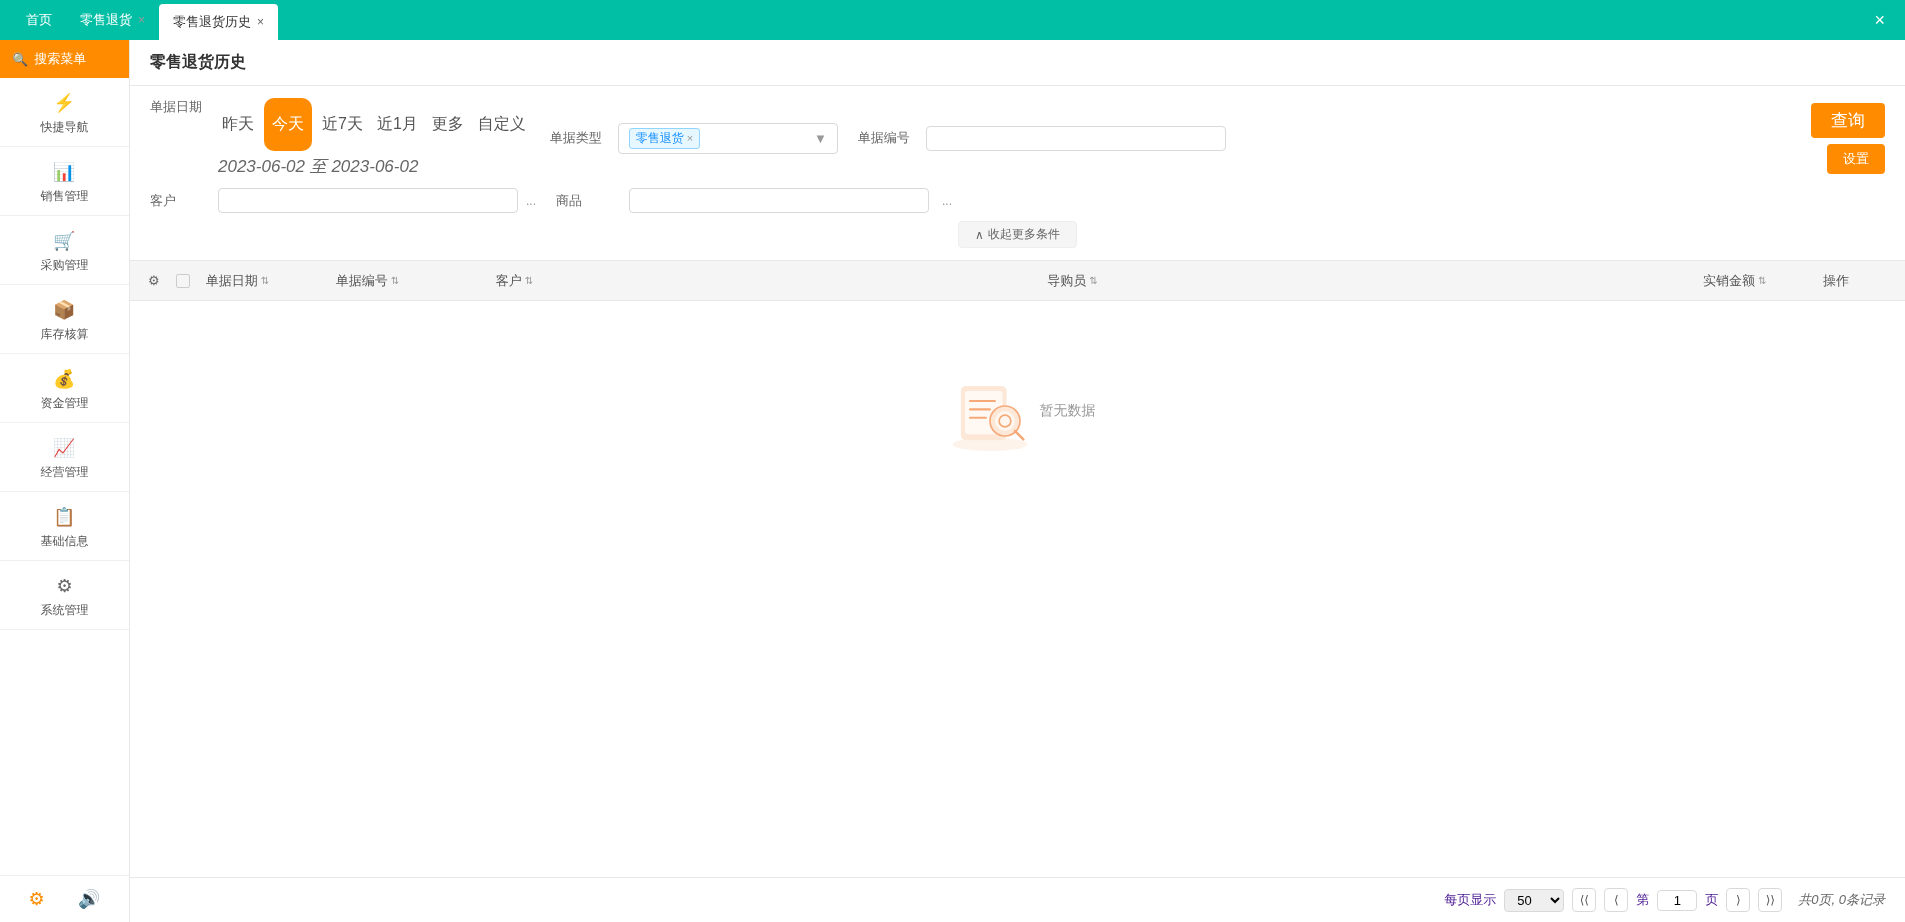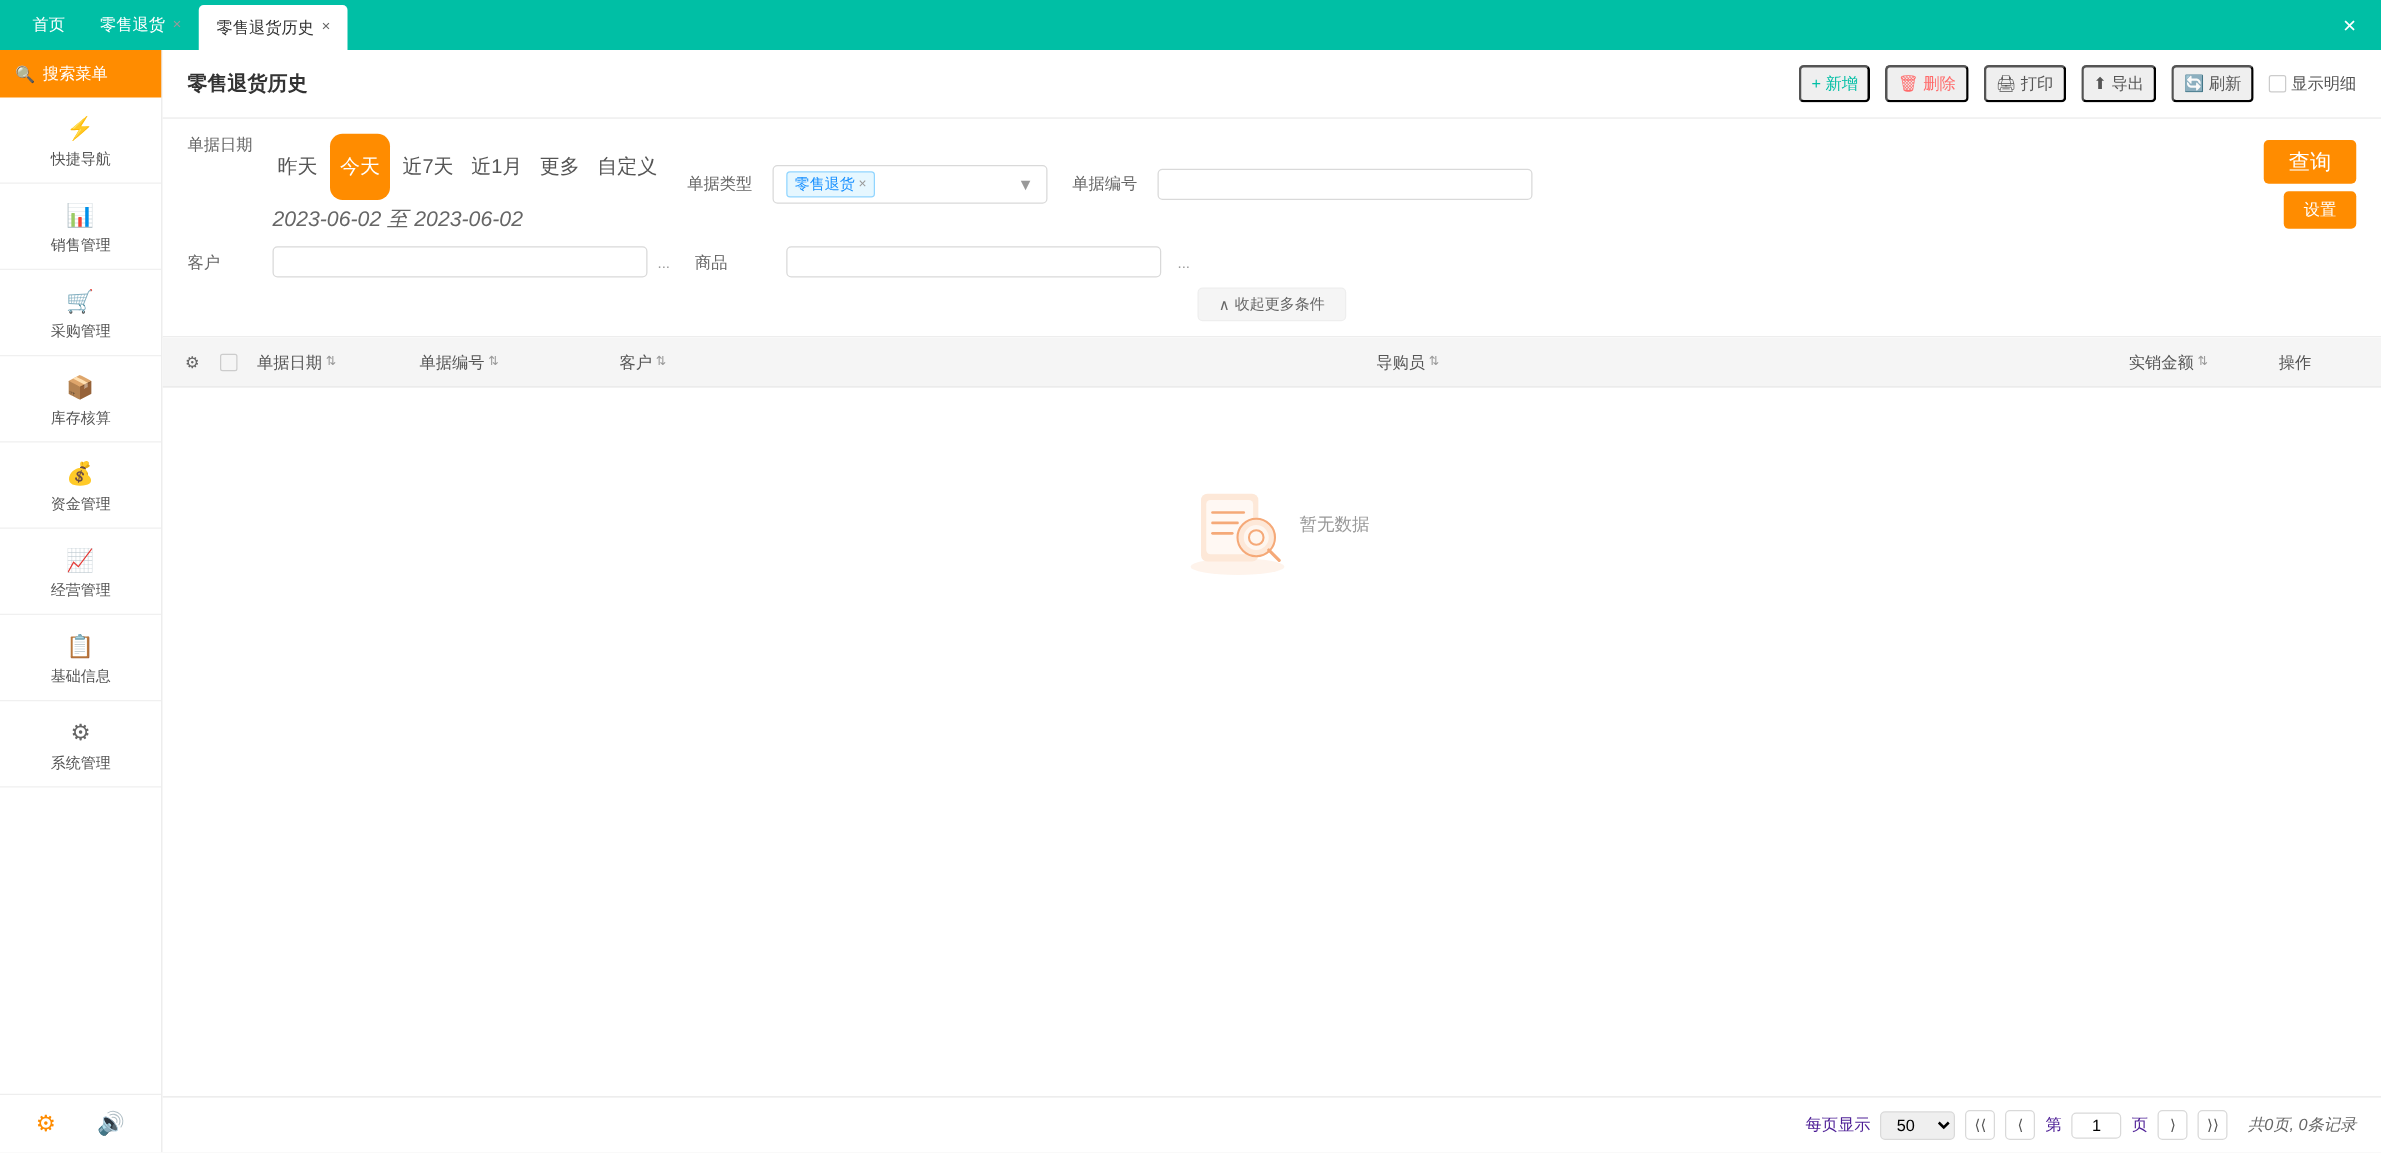--- a/index.html
+++ b/index.html
@@ -1,20 +1,20 @@
 <!DOCTYPE html>
 <html><head>
   <meta charset="utf-8">
   <style>
     * { margin: 0; padding: 0; box-sizing: border-box; }
     body { font-family: 'Microsoft YaHei', Arial, sans-serif; font-size: 13px; background: #f5f5f5; color: #333; width: 1905px; height: 922px; overflow: hidden; display: flex; flex-direction: column; }
 
     
     .top-bar { background: #00bfa5; height: 40px; display: flex; align-items: center; padding: 0 12px; flex-shrink: 0; }
-    .tab { display: flex; align-items: center; padding: 0 14px; height: 40px; font-size: 13px; color: #fff; cursor: pointer; position: relative; font-family: Liberation Mono, monospace; }
+    .tab { display: flex; align-items: center; padding: 0 14px; height: 40px; font-size: 13px; color: #fff; cursor: pointer; position: relative; }
     .tab.active { background: #fff; color: #333; border-radius: 4px 4px 0 0; margin-top: 4px; height: 36px; }
     .tab .tab-close { margin-left: 6px; color: #999; cursor: pointer; font-size: 12px; }
     .tab.active .tab-close { color: #666; }
     .top-bar-right { margin-left: auto; }
     .close-btn { color: #fff; font-size: 18px; cursor: pointer; padding: 4px 8px; }
 
     
     .main-layout { display: flex; flex: 1; overflow: hidden; }
 
     
@@ -63,21 +63,21 @@
     
     .table-container { flex: 1; overflow: auto; background: #fff; margin: 0; }
     .table-header { display: flex; align-items: center; background: #f5f5f5; border-bottom: 1px solid #e8e8e8; height: 40px; padding: 0 10px; position: sticky; top: 0; z-index: 10; }
     .th { display: flex; align-items: center; gap: 3px; font-size: 13px; color: #555; padding: 0 8px; white-space: nowrap; cursor: pointer; }
     .th .sort-icon { font-size: 10px; color: #999; display: flex; flex-direction: column; line-height: 1; }
     .th-gear { padding: 0 8px; color: #666; cursor: pointer; }
     .th-check { width: 30px; display: flex; justify-content: center; }
     .th-date { width: 130px; }
     .th-num { width: 160px; }
     .th-customer { flex: 1; }
-    .th-guide { width: 120px; justify-content: flex-end; }
+    .th-guide { width: 120px; }
     .th-amount { width: 120px; text-align: right; }
     .th-op { width: 80px; text-align: center; }
 
     
     .empty-state { display: flex; flex-direction: row; align-items: center; justify-content: center; flex: 1; padding: 60px 0; }
     .empty-text { color: #999; font-size: 14px; }
 
     
     .pagination { background: #fff; border-top: 1px solid #e8e8e8; padding: 10px 20px; display: flex; align-items: center; justify-content: flex-end; gap: 8px; flex-shrink: 0; font-size: 13px; color: #555; }
     .pagination-label { color: #4c1d95; }
@@ -151,31 +151,20 @@
     <div class="sidebar-bottom">
       <span class="sidebar-bottom-icon">⚙</span>
       <span class="sidebar-bottom-icon">🔊</span>
     </div>
   </div>
 
   <div class="content">
 
     <div class="page-header">
       <span class="page-title">零售退货历史</span>
-      <div class="header-actions">
-        <button class="header-btn add">+ 新增</button>
-        <button class="header-btn delete">🗑 删除</button>
-        <button class="header-btn print">🖨 打印</button>
-        <button class="header-btn export">⬆ 导出</button>
-        <button class="header-btn refresh">🔄 刷新</button>
-        <div class="show-detail">
-          <span class="checkbox"></span>
-          <span>显示明细</span>
-        </div>
-      </div>
     </div>
 
     <div class="filter-area">
       <div class="filter-row">
 
         <div style="display:flex;align-items:flex-start;gap:8px;">
           <span class="filter-label">单据日期</span>
           <div style="display:flex;flex-direction:column;">
             <div class="filter-date-options">
               <span class="date-option">昨天</span>

